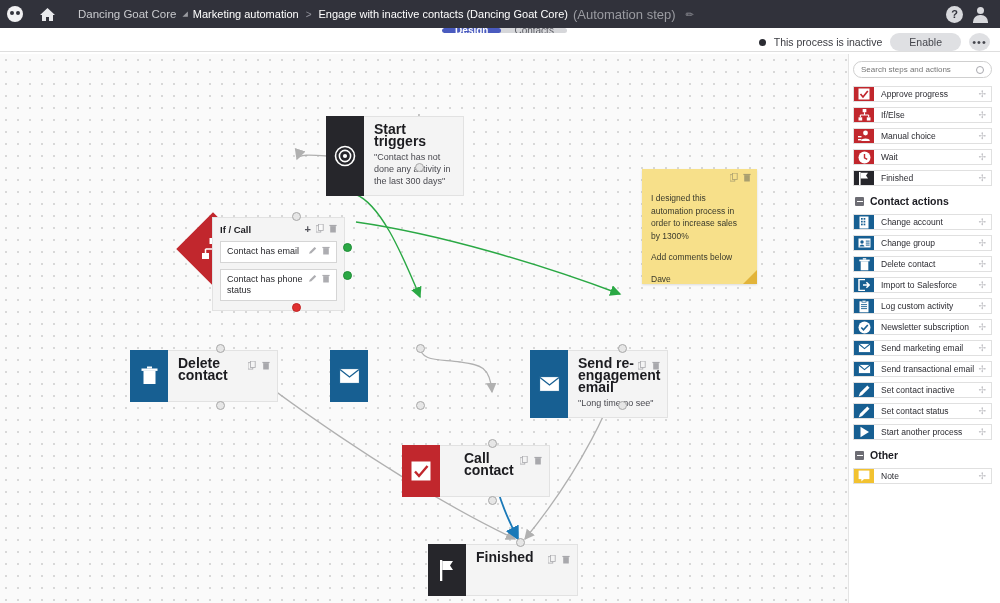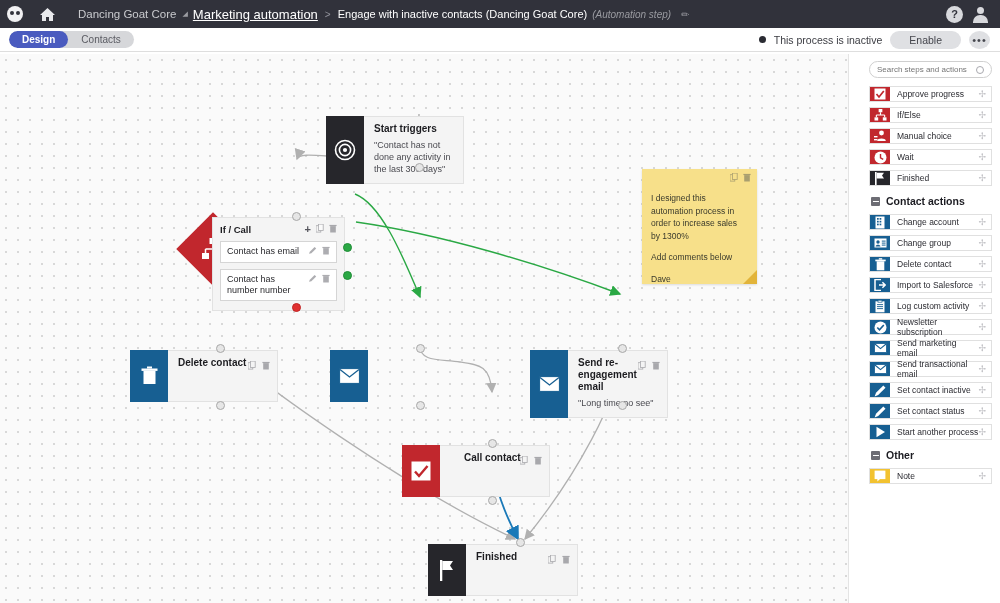--- a/index.html
+++ b/index.html
@@ -30,38 +30,38 @@
   }
   #topbar .logo-circ::before { left: 3px; top: 5px; }
   #topbar .logo-circ::after { left: 9px; top: 5px; }
   #topbar .home-btn {
     width: 34px; height: 28px; display: flex; align-items: center; justify-content: center;
   }
   .breadcrumbs { display: flex; align-items: center; gap: 5px; margin-left: 14px; }
   .bc-site { color: #c9cace; font-size: 11.5px; }
   .bc-caret { font-size: 7px; color: #9a9ba1; margin-left: 1px; }
   .bc-sep { color: #90919a; font-size: 10px; margin: 0 2px; }
-  .bc-link { color: #ffffff; font-size: 13px; text-decoration: underline; }
+  .bc-link { color: #ffffff; font-size: 11px; }
   .bc-current { color: #ffffff; font-size: 11px; }
-  .bc-type { color: #9a9ba1; font-size: 10px; font-style: italic; }
+  .bc-type { color: #9a9ba1; font-size: 13px; }
   .bc-pencil { color: #9a9ba1; font-size: 10px; margin-left: 5px; transform: rotate(0deg); }
   #topbar .right { margin-left: auto; display: flex; align-items: center; gap: 9px; padding-right: 11px; }
   .circ-icon {
     width: 17px; height: 17px; border-radius: 50%; background: #d8d9dd; color: #31323b;
     font-size: 11px; font-weight: bold; display: flex; align-items: center; justify-content: center;
   }
   .avatar-ic { width: 17px; height: 17px; position: relative; }
   .avatar-ic .head { position:absolute; left:5px; top:1px; width:7px; height:7px; border-radius:50%; background:#d8d9dd; }
   .avatar-ic .body { position:absolute; left:1px; top:9px; width:15px; height:8px; border-radius:7px 7px 0 0; background:#d8d9dd; }
 
   
   #subbar {
     position: absolute; left: 0; top: 28px; width: 1000px; height: 24px;
     background: #ffffff; border-bottom: 1px solid #dedede;
-    display: flex; align-items: center;
+    display: flex; align-items: center; flex-direction: column;
   }
   .seg {
     margin-left: 9px; display: flex; height: 17px; border-radius: 9px; overflow: hidden;
     background: #d6d7da;
   }
   .seg .opt {
     font-size: 10px; display: flex; align-items: center; justify-content: center;
     padding: 0 13px; color: #5a5b62; cursor: pointer;
   }
   .seg .opt.active { background: #4a5bbf; color: #fff; font-weight: bold; border-radius: 9px; }
@@ -91,21 +91,21 @@
   
   .node { position: absolute; display: flex; align-items: stretch; }
   .node .icon-box {
     width: 38px; min-height: 52px; display: flex; align-items: center; justify-content: center;
     flex: 0 0 38px;
   }
   .node .body {
     background: #f4f4f4; border: 1px solid #e2e2e2; border-left: none;
     padding: 6px 8px 8px 10px; position: relative; min-height: 52px;
   }
-  .node .title { font-size: 10px; font-weight: bold; color: #1c1c20; line-height: 12px; }
+  .node .title { font-size: 14px; font-weight: bold; color: #1c1c20; line-height: 12px; }
   .node .subtitle { font-size: 9px; color: #4a4a50; line-height: 12px; margin-top: 4px; }
   .node .tools { position: absolute; top: 5px; right: 7px; display: flex; gap: 6px; }
   .tool-ic { width: 8px; height: 9px; opacity: .55; }
 
   .port {
     position: absolute; width: 9px; height: 9px; border-radius: 50%;
     background: #e6e6e6; border: 1px solid #a8a8a8;
   }
   .port.red { background: #e03030; border-color: #c02424; }
   .port.green { background: #2aa844; border-color: #1f8c36; }
@@ -144,21 +144,21 @@
   #note .ntools { position: absolute; top: 4px; right: 6px; display: flex; gap: 5px; }
   #note .corner {
     position: absolute; right: 0; bottom: 0; width: 0; height: 0;
     border-left: 14px solid transparent; border-bottom: 14px solid #e2b43a;
   }
   #note p { margin: 0 0 9px 0; }
 
   
   #sidebar {
     position: absolute; left: 848px; top: 54px; width: 152px; height: 549px;
-    background: #fff; border-left: 1px solid #e4e4e4; padding: 7px 8px 0 20px;
+    background: #fff; border-left: 1px solid #e4e4e4; padding: 7px 8px 0 4px;
     overflow: hidden;
   }
   #searchbox {
     width: 100%; height: 17px; border: 1px solid #cfcfcf; border-radius: 9px;
     display: flex; align-items: center; padding: 0 7px; position: relative;
   }
   #searchbox input {
     border: none; outline: none; font-size: 8px; color: #6b6b72; width: 100%;
     font-family: "Liberation Sans", sans-serif; background: transparent;
   }
@@ -317,21 +317,21 @@
             <span><svg class="tool-ic" viewBox="0 0 10 10">
                   <path d="M0 9 L1 6.5 L7 0.5 L9 2.5 L3 8.5 Z" fill="#6b6b72"></path>
                 </svg></span>
             <span><svg class="tool-ic" viewBox="0 0 10 11">
                   <rect x="1.5" y="2.5" width="7" height="8" fill="#6b6b72"></rect>
                   <rect x="0.5" y="1" width="9" height="1.5" fill="#6b6b72"></rect>
                 </svg></span>
           </span>
         </div>
         <div class="cond">
-          <span style="max-width:78px;">Contact has number number</span>
+          <span style="max-width:78px;">Contact has phone status</span>
           <span class="ctools">
             <span><svg class="tool-ic" viewBox="0 0 10 10">
                   <path d="M0 9 L1 6.5 L7 0.5 L9 2.5 L3 8.5 Z" fill="#6b6b72"></path>
                 </svg></span>
             <span><svg class="tool-ic" viewBox="0 0 10 11">
                   <rect x="1.5" y="2.5" width="7" height="8" fill="#6b6b72"></rect>
                   <rect x="0.5" y="1" width="9" height="1.5" fill="#6b6b72"></rect>
                 </svg></span>
           </span>
         </div>

